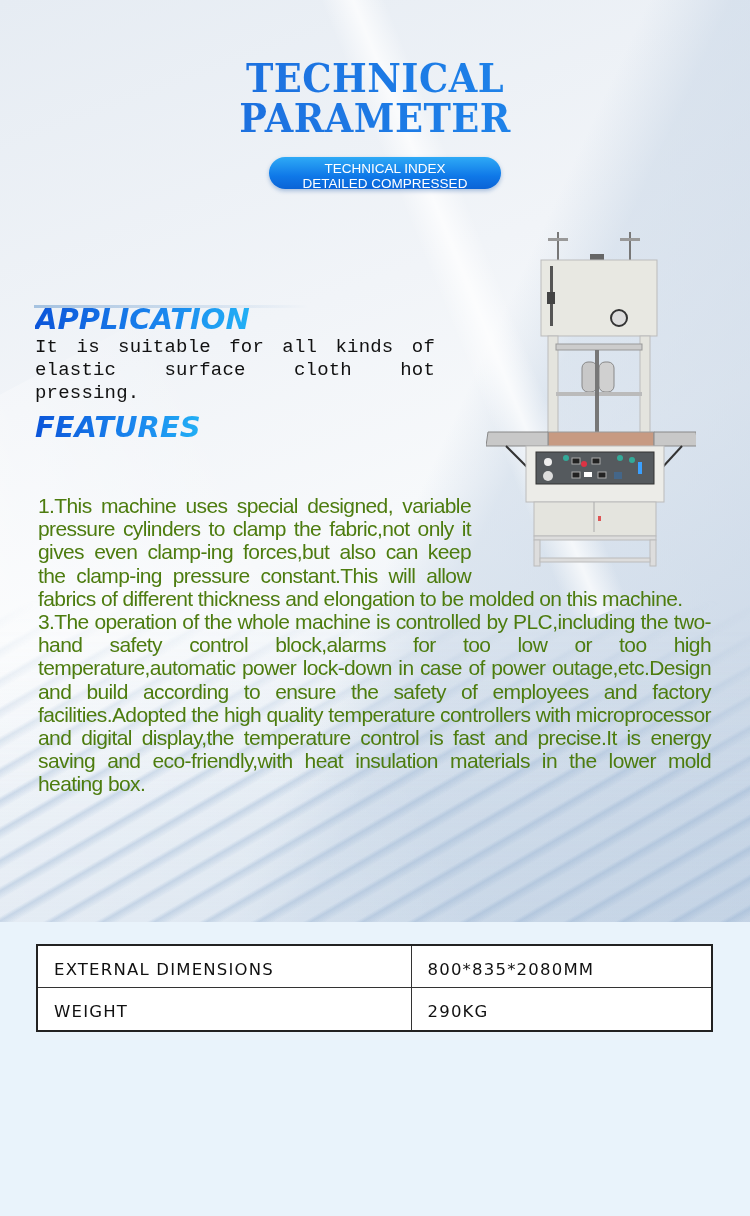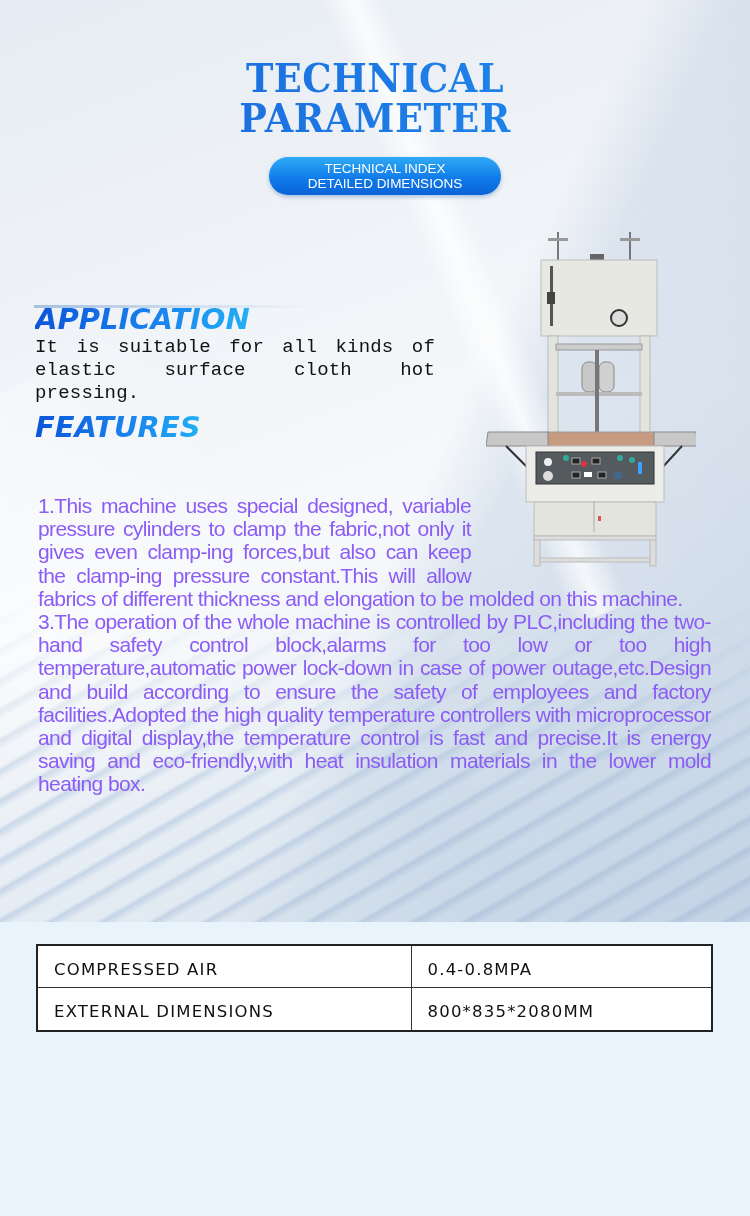--- a/index.html
+++ b/index.html
@@ -39,21 +39,21 @@
       position: absolute; left: 0; width: 750px; text-align: center;
       font-family: "DejaVu Serif", "Liberation Serif", serif;
       font-weight: bold; font-size: 40px; line-height: 40px; letter-spacing: 0.5px;
       background: linear-gradient(90deg, #1b63d8, #1f8ff0);
       -webkit-background-clip: text; background-clip: text; color: transparent;
     }
     .title.l1 { top: 58px; transform: scaleX(0.92); }
     .title.l2 { top: 98px; transform: scaleX(0.92); }
 
     .pill {
-      position: absolute; left: 269px; top: 157px; width: 232px; height: 38px;
+      position: absolute; left: 269px; top: 157px; width: 232px; height: 32px;
       border-radius: 19px;
       background: linear-gradient(180deg, #2eaaf6 0%, #0f78e8 60%, #0a63d6 100%);
       box-shadow: 0 2px 4px rgba(30,90,170,0.35);
       color: #fff; text-align: center;
       font-size: 13.5px; line-height: 15px; padding-top: 4px;
     }
     .pill span { display: block; }
 
     .section-head {
       position: absolute; left: 35px;
@@ -71,21 +71,21 @@
     .app-text {
       position: absolute; left: 35px; top: 336px; width: 400px;
       font-family: Liberation Mono, monospace; font-size: 19px; line-height: 23px;
       color: #111; text-align: justify; text-align-last: left;
       letter-spacing: 0.2px;
     }
 
     .feat-text {
       position: absolute; left: 38px; top: 494px; width: 673px;
       font-family: "Liberation Sans", sans-serif; font-size: 21px; line-height: 23.2px;
-      color: #8b5cf6; text-align: justify;
+      color: #4d7c0f; text-align: justify;
       transform-origin: left top;
       letter-spacing: -0.6px;
     }
     .feat-text .float-spacer {
       float: right; width: 240px; height: 92px;
     }
     .feat-text p { margin: 0; }
 
     .machine {
       position: absolute; left: 486px; top: 232px; width: 210px; height: 336px;
@@ -112,21 +112,21 @@
   <div class="sheen1"></div>
   <div class="sheen2"></div>
   <div class="streaks"></div>
 </div>
 
 <div class="title l1">TECHNICAL</div>
 <div class="title l2">PARAMETER</div>
 
 <div class="pill">
   <span>TECHNICAL INDEX</span>
-  <span>DETAILED DIMENSIONS</span>
+  <span>DETAILED COMPRESSED</span>
 </div>
 
 <div class="section-head sec-app">APPLICATION</div>
 <div class="divider"></div>
 <div class="app-text">It is suitable for all kinds of elastic surface cloth hot pressing.</div>
 
 <div class="section-head sec-feat">FEATURES</div>
 
 <svg class="machine" viewBox="0 0 210 336" xmlns="http://www.w3.org/2000/svg">
 
@@ -185,21 +185,21 @@
 
 <div class="feat-text">
   <div class="float-spacer"></div>
   <p>1.This machine uses special designed, variable pressure cylinders to clamp the fabric,not only it gives even clamp-ing forces,but  also can keep the clamp-ing pressure constant.This will allow fabrics of different thickness and elongation to be molded on this machine.</p>
   <p>3.The operation of the whole machine is controlled by PLC,including the two-hand safety control block,alarms for too low or too high temperature,automatic power lock-down in case of power outage,etc.Design and build according to ensure the safety of employees and factory facilities.Adopted the high quality temperature controllers with microprocessor and digital display,the temperature control is fast and precise.It is energy saving and eco-friendly,with heat insulation materials in the lower mold heating box.</p>
 </div>
 
 <table class="spec-table">
   <tbody>
     <tr>
-      <td class="k">COMPRESSED AIR</td>
-      <td>0.4-0.8MPA</td>
-    </tr>
-    <tr>
       <td class="k">EXTERNAL DIMENSIONS</td>
       <td>800*835*2080MM</td>
     </tr>
+    <tr>
+      <td class="k">WEIGHT</td>
+      <td>290KG</td>
+    </tr>
   </tbody>
 </table>
 
 </body></html>

